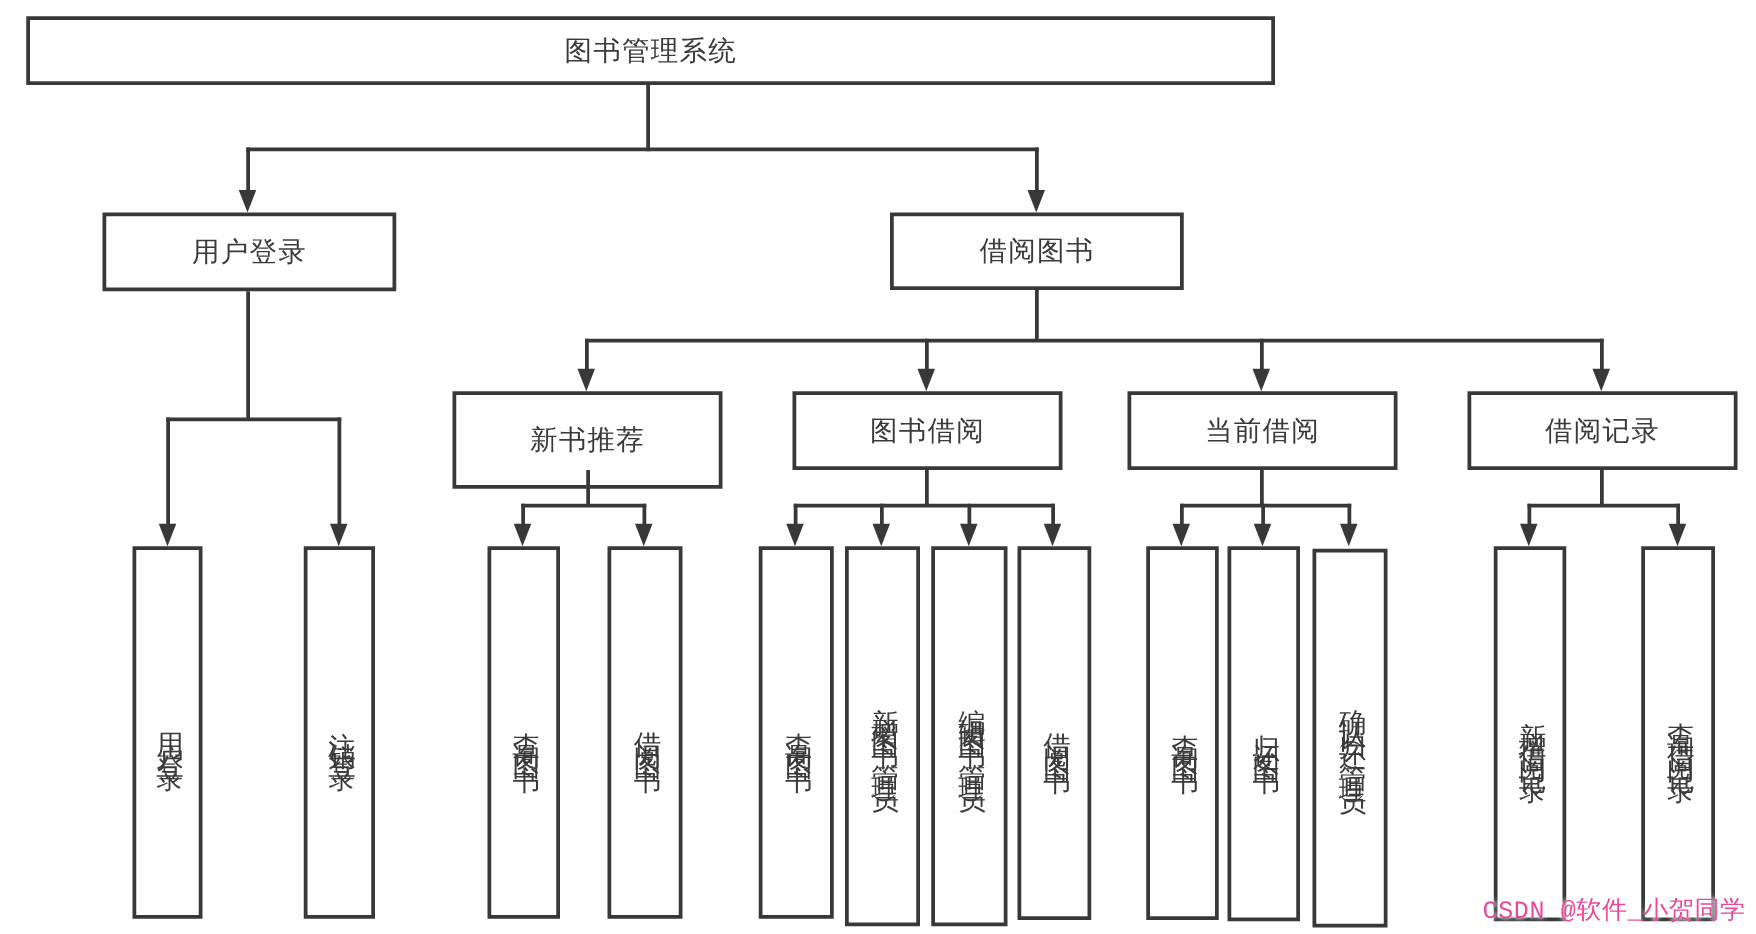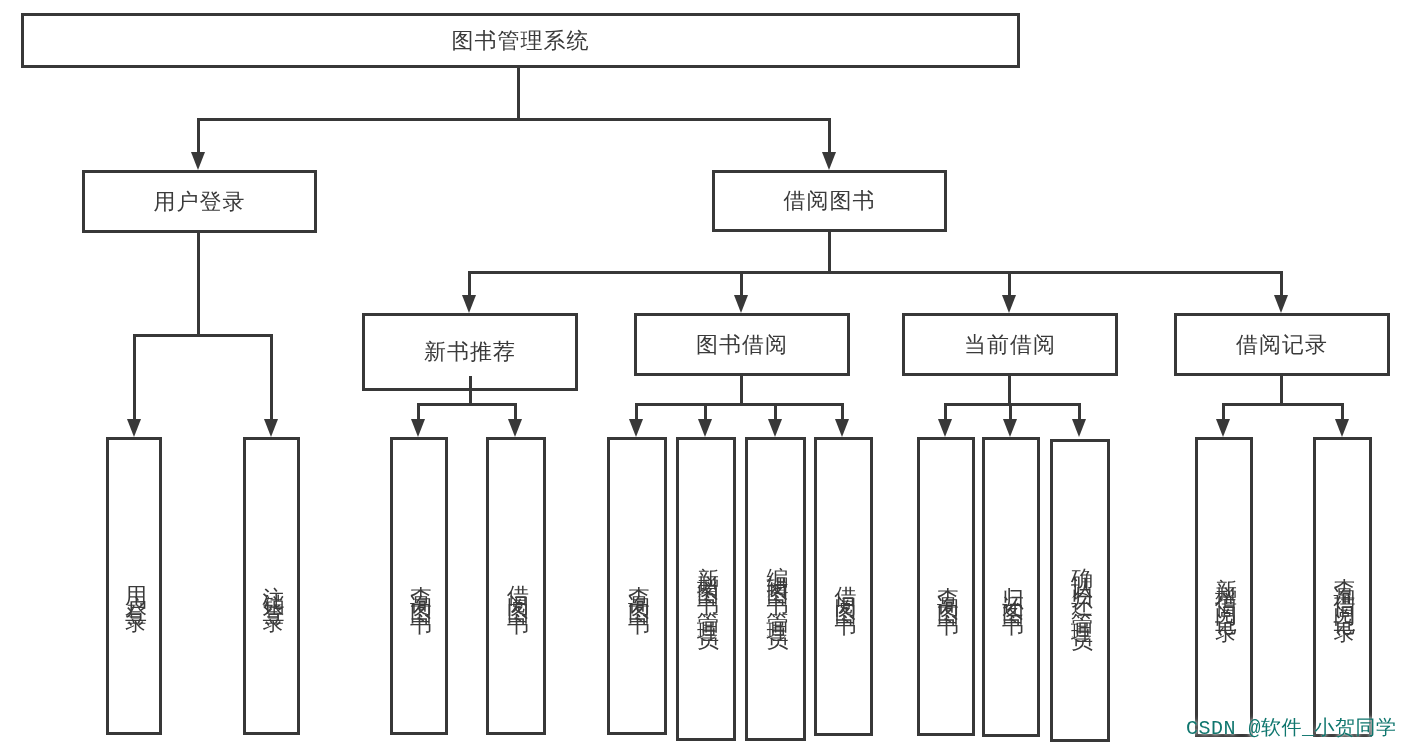--- a/index.html
+++ b/index.html
@@ -48,21 +48,21 @@
     position: absolute;
     width: 0; height: 0;
     border-left: 7px solid transparent;
     border-right: 7px solid transparent;
     border-top: 18px solid #383838;
   }
   .watermark {
     position: absolute;
     left: 1186px;
     top: 714px;
-    color: #0f766e;
+    color: #ec4899;
     font-size: 20px;
     letter-spacing: 0.5px;
     white-space: nowrap;
     text-shadow: 0 0 3px #ffffff, 0 0 6px #ffffff;
     z-index: 10;
   }
 </style>
 </head>
 <body>
 

